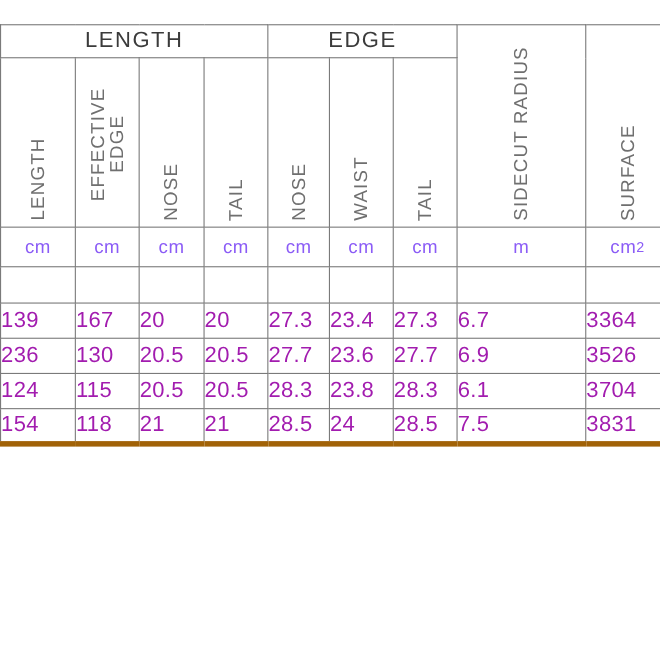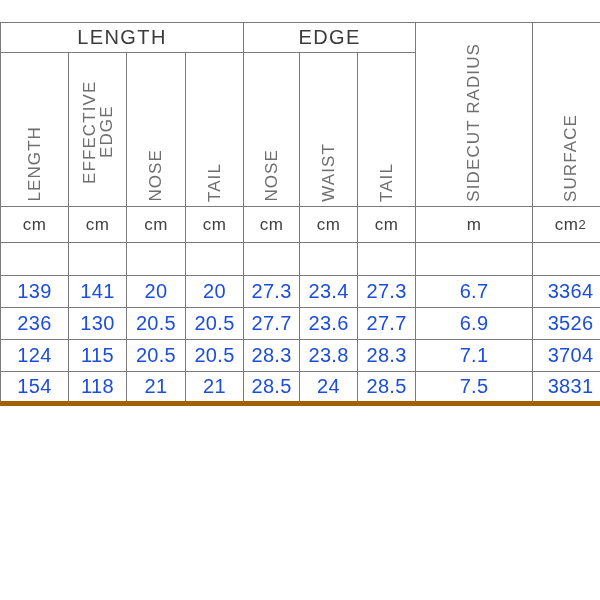--- a/index.html
+++ b/index.html
@@ -95,41 +95,41 @@
     max-height: 140px;
   }
   .tall-head .rot { padding-bottom: 10px; }
 
   
   .units-row { height: 36px; }
   .unit-cell {
     text-align: center;
     vertical-align: middle;
     font-size: 17px;
-    color: #404040;
+    color: #8b5cf6;
     letter-spacing: 0.5px;
   }
   .unit-cell sup {
     font-size: 13px;
     vertical-align: baseline;
     position: relative;
     top: -1px;
   }
 
   
   .spacer-row { height: 33px; }
   .spacer-row td { border-bottom: 4px solid #6a6a6a; }
 
   
   .data-row { height: 32px; }
   .data-cell {
-    text-align: center;
+    text-align: left;
     vertical-align: middle;
     font-size: 20px;
-    color: #1d4ed8;
+    color: #a21caf;
     letter-spacing: 0.3px;
   }
   tr.data-row:last-child td { border-bottom: 5px solid #a16207; }
 </style>
 </head>
 <body>
 
 <div class="spec-table-wrap">
   <table class="spec-table">
     <colgroup>
@@ -201,21 +201,21 @@
         <td></td>
         <td></td>
         <td></td>
         <td></td>
       </tr>
 
       </tbody>
       <tbody id="data-body">
         <tr class="data-row">
           <td class="data-cell">139</td>
-          <td class="data-cell">141</td>
+          <td class="data-cell">167</td>
           <td class="data-cell">20</td>
           <td class="data-cell">20</td>
           <td class="data-cell">27.3</td>
           <td class="data-cell">23.4</td>
           <td class="data-cell">27.3</td>
           <td class="data-cell">6.7</td>
           <td class="data-cell">3364</td>
         </tr>
         <tr class="data-row">
           <td class="data-cell">236</td>
@@ -229,21 +229,21 @@
           <td class="data-cell">3526</td>
         </tr>
         <tr class="data-row">
           <td class="data-cell">124</td>
           <td class="data-cell">115</td>
           <td class="data-cell">20.5</td>
           <td class="data-cell">20.5</td>
           <td class="data-cell">28.3</td>
           <td class="data-cell">23.8</td>
           <td class="data-cell">28.3</td>
-          <td class="data-cell">7.1</td>
+          <td class="data-cell">6.1</td>
           <td class="data-cell">3704</td>
         </tr>
         <tr class="data-row">
           <td class="data-cell">154</td>
           <td class="data-cell">118</td>
           <td class="data-cell">21</td>
           <td class="data-cell">21</td>
           <td class="data-cell">28.5</td>
           <td class="data-cell">24</td>
           <td class="data-cell">28.5</td>

